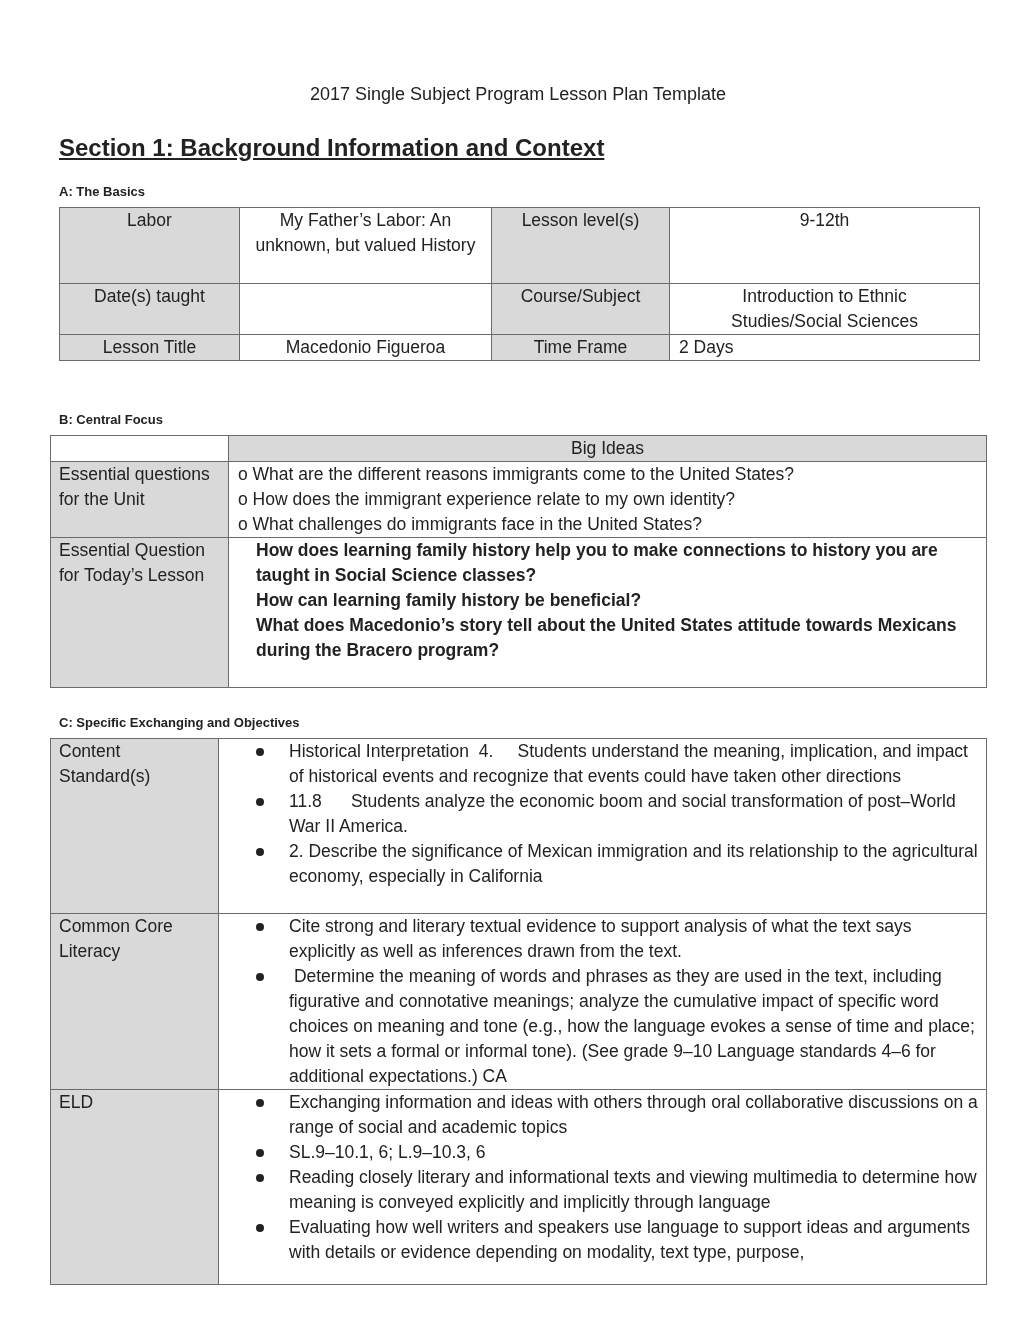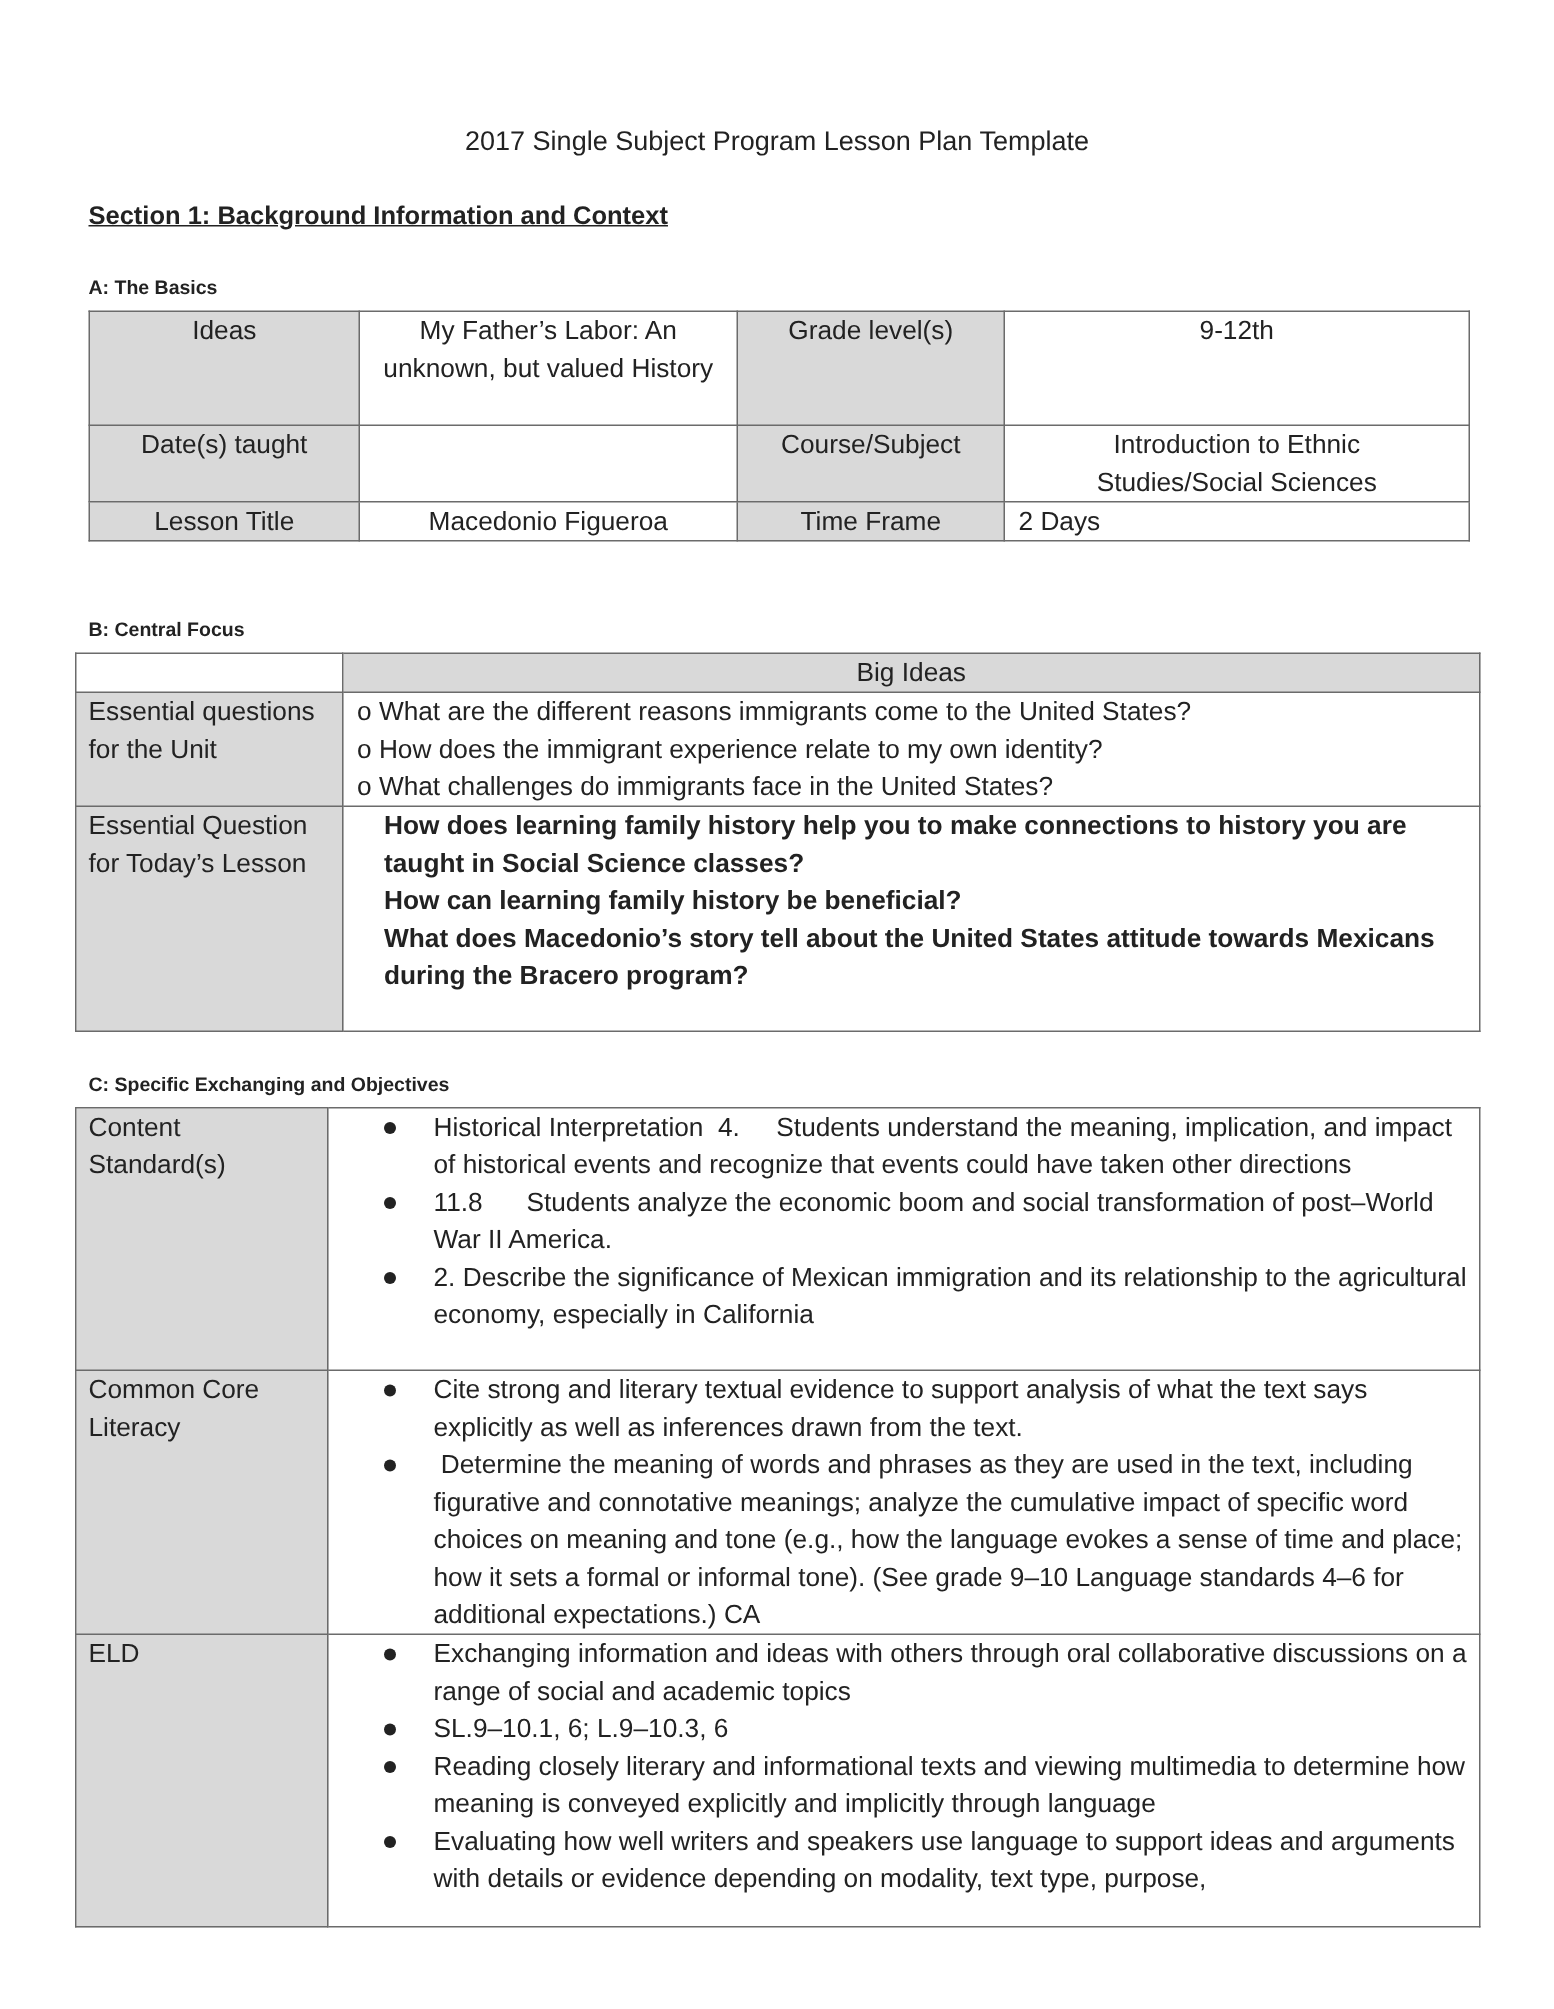--- a/index.html
+++ b/index.html
@@ -3,21 +3,21 @@
 <meta charset="utf-8">
 <style>
   html, body { margin: 0; padding: 0; background: #ffffff; }
   body {
     width: 1036px; height: 1339px; position: relative; overflow: hidden;
     font-family: "Liberation Sans", "DejaVu Sans", sans-serif;
     color: #222222; font-size: 17.5px;
   }
   .abs { position: absolute; }
   .doc-title { left: 0; width: 1036px; top: 84px; text-align: center; font-weight: normal; font-size: 18px; }
-  .section-heading { left: 59px; top: 134px; font-weight: bold; font-size: 17px; text-decoration: underline; }
+  .section-heading { left: 59px; top: 134px; font-weight: bold; font-size: 24px; text-decoration: underline; }
   .sub-heading { font-weight: bold; font-size: 13px; }
   table { border-collapse: collapse; table-layout: fixed; }
   td { border: 1.5px solid #6b6b6b; vertical-align: top; padding: 0; line-height: 25px; }
   .gray { background: #d9d9d9; }
   .center { text-align: center; }
   .pad { padding-left: 9px; padding-right: 9px; }
   ul.bullets { list-style: none; margin: 0; padding: 0; }
   ul.bullets li { position: relative; padding-left: 70px; padding-right: 8px; }
   ul.bullets li .dot {
     position: absolute; left: 37px; top: 9px; width: 8px; height: 8px;
@@ -34,23 +34,23 @@
 <div class="abs sub-heading" style="left:59px; top:184px;">A: The Basics</div>
 <table class="abs" style="left:59px; top:207px; width:920px;">
   <colgroup>
       <col style="width:180px">
       <col style="width:252px">
       <col style="width:178px">
       <col style="width:310px">
     </colgroup>
   <tbody>
       <tr style="height:76px">
-    <td class="gray center">Ideas</td>
+    <td class="gray center">Labor</td>
     <td class="center pad">My Father’s Labor: An unknown, but valued History</td>
-    <td class="gray center">Grade level(s)</td>
+    <td class="gray center">Lesson level(s)</td>
     <td class="center">9-12th</td>
   </tr>
   <tr style="height:50px">
     <td class="gray center">Date(s) taught</td>
     <td class="center"></td>
     <td class="gray center">Course/Subject</td>
     <td class="center pad" style="padding-left:50px;padding-right:50px;">Introduction to Ethnic Studies/Social Sciences</td>
   </tr>
   <tr style="height:26px">
     <td class="gray center">Lesson Title</td>

